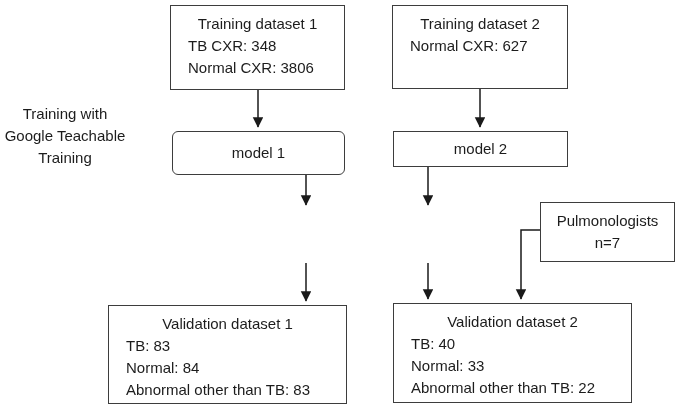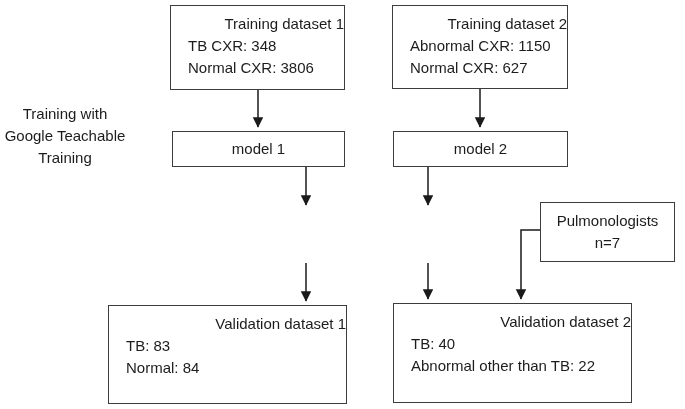--- a/index.html
+++ b/index.html
@@ -26,38 +26,38 @@
     pointer-events: none;
   }
   .node {
     position: absolute;
     background: #ffffff;
     border: 1.6px solid #3d3d3d;
     box-sizing: border-box;
     line-height: 22px;
   }
   .node .title {
-    text-align: right;
+    text-align: center;
     padding-top: 7px;
   }
   .node .detail {
     padding-left: 17px;
     padding-right: 6px;
     white-space: nowrap;
   }
   .centered-box {
     display: flex;
     flex-direction: column;
     align-items: center;
     justify-content: center;
     text-align: center;
   }
   #training1 { left: 170px; top: 5px;   width: 175px; height: 85px; }
   #training2 { left: 392px; top: 5px;   width: 176px; height: 84px; }
-  #model1    { left: 172px; top: 131px; width: 173px; height: 36px; }
+  #model1    { left: 172px; top: 131px; width: 173px; height: 44px; border-radius: 6px; }
   #model2    { left: 393px; top: 131px; width: 175px; height: 36px; }
   #model3    { left: 265px; top: 209px; width: 202px; height: 54px; }
   #pulmo     { left: 540px; top: 202px; width: 135px; height: 60px; }
   #validation1 { left: 108px; top: 305px; width: 239px; height: 99px; }
   #validation2 { left: 393px; top: 303px; width: 239px; height: 100px; }
   #side-label {
     position: absolute;
     left: 0px;
     top: 103px;
     width: 130px;
@@ -99,21 +99,20 @@
   </div>
 
   <div id="training1" class="node">
     <div class="title">Training dataset 1</div>
     <div class="detail">TB CXR: 348</div>
     <div class="detail">Normal CXR: 3806</div>
   </div>
 
   <div id="training2" class="node">
     <div class="title">Training dataset 2</div>
-    <div class="detail">Abnormal CXR: 1150</div>
     <div class="detail">Normal CXR: 627</div>
   </div>
 
   <div id="model1" class="node centered-box">
     <div>model 1</div>
   </div>
 
   <div id="model2" class="node centered-box">
     <div>model 2</div>
   </div>
@@ -121,21 +120,23 @@
 
   <div id="pulmo" class="node centered-box">
     <div>Pulmonologists</div>
     <div>n=7</div>
   </div>
 
   <div id="validation1" class="node">
     <div class="title">Validation dataset 1</div>
     <div class="detail">TB: 83</div>
     <div class="detail">Normal: 84</div>
+    <div class="detail">Abnormal other than TB: 83</div>
   </div>
 
   <div id="validation2" class="node">
     <div class="title">Validation dataset 2</div>
     <div class="detail">TB: 40</div>
+    <div class="detail">Normal: 33</div>
     <div class="detail">Abnormal other than TB: 22</div>
   </div>
 
 </div>
 
 </body></html>

